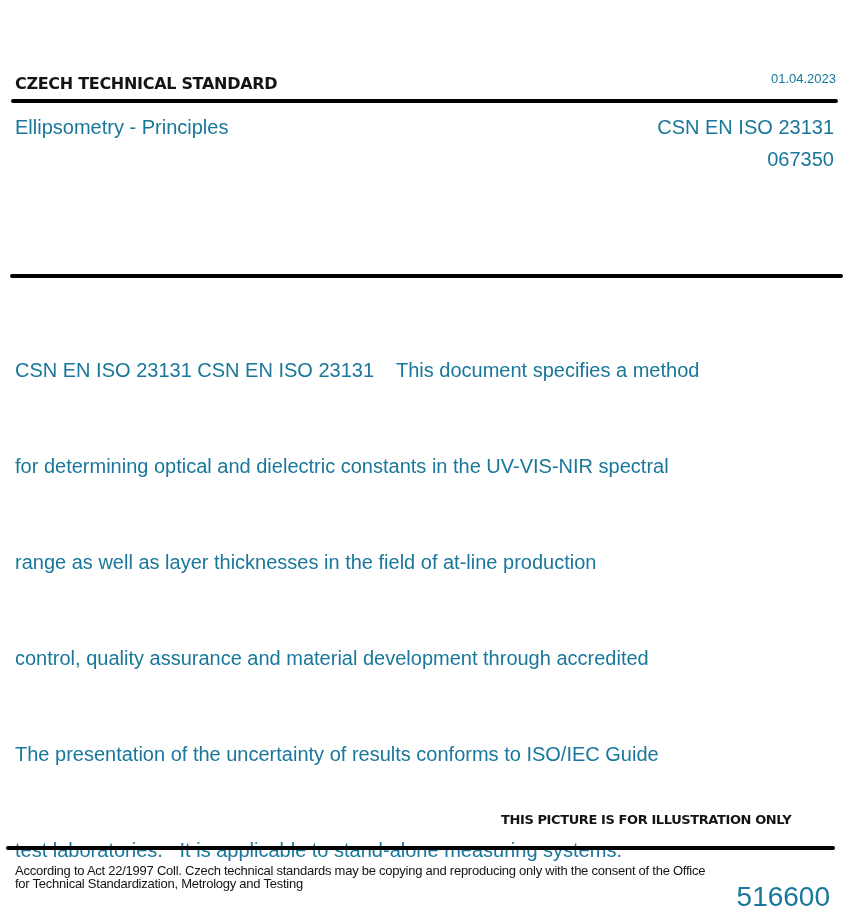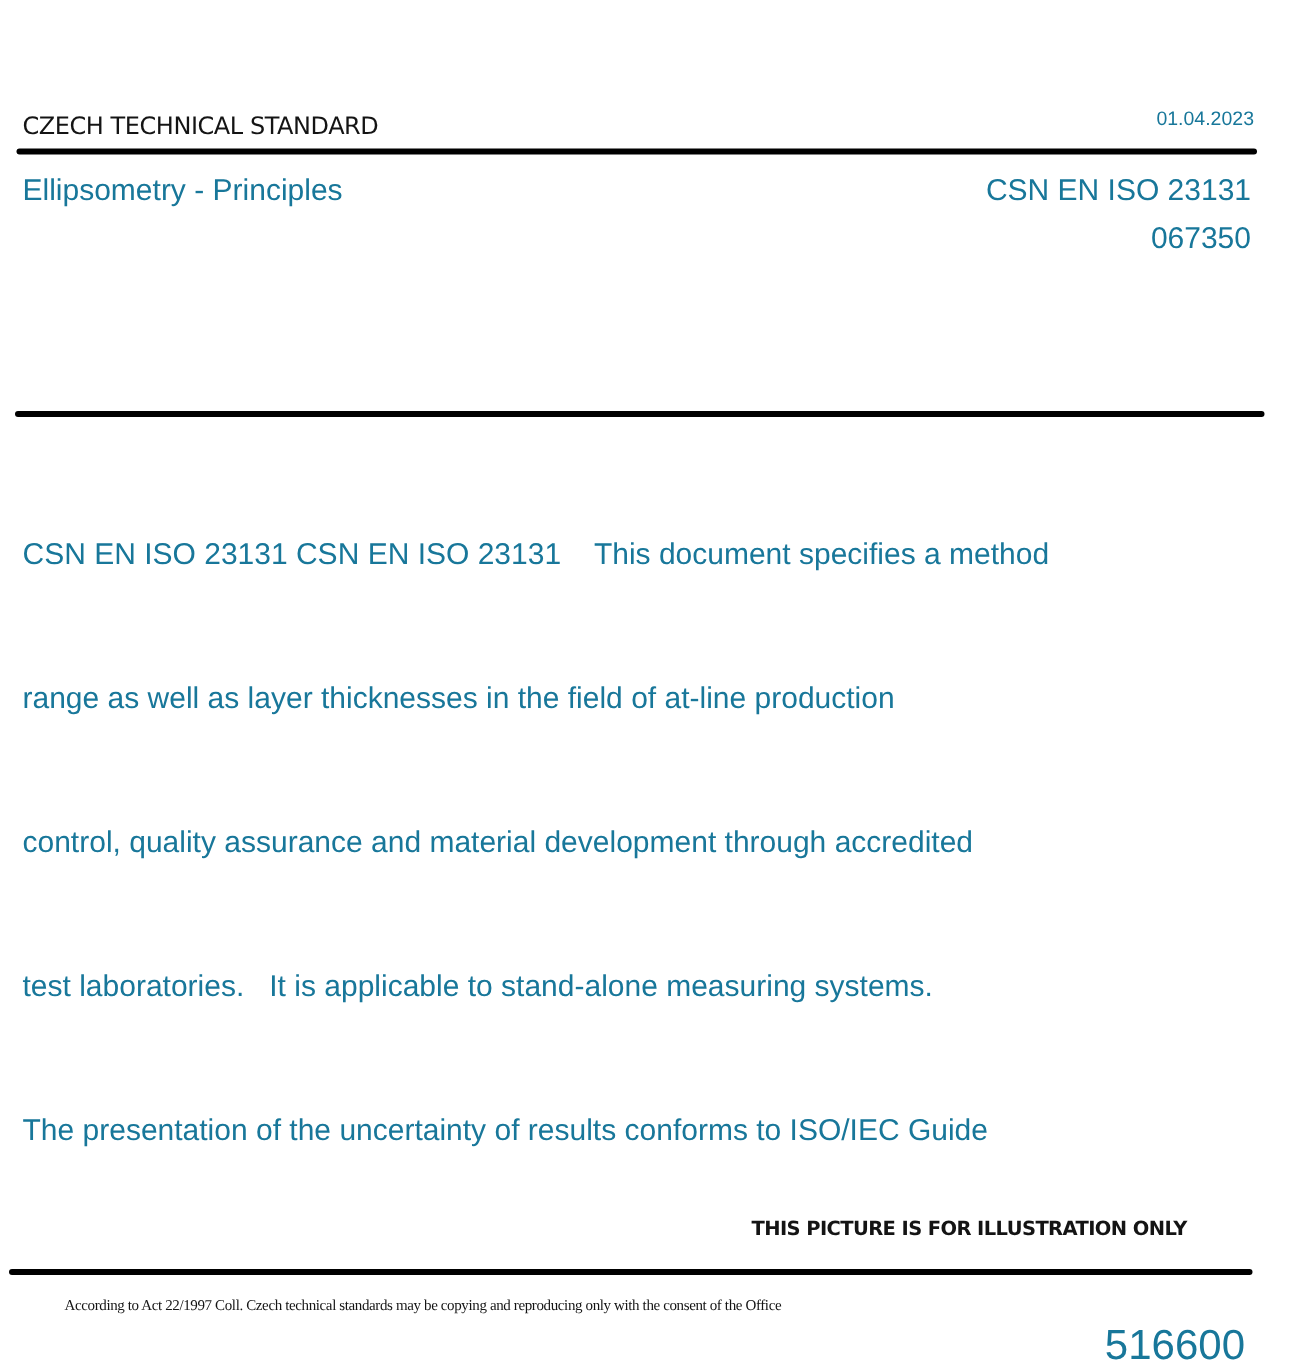--- a/index.html
+++ b/index.html
@@ -13,21 +13,21 @@
       position: relative;
       overflow: hidden;
       font-family: "Liberation Sans", sans-serif;
     }
     .abs { position: absolute; }
     .teal { color: #18779a; }
     .header-label {
       left: 15px;
       top: 74px;
       font-family: "DejaVu Sans", sans-serif;
-      font-weight: normal;
+      font-weight: bold;
       font-size: 16px;
       color: #141414;
       letter-spacing: -0.3px;
     }
     .date {
       right: 29px;
       top: 71px;
       font-size: 13px;
     }
     .rule {
@@ -70,26 +70,25 @@
       top: 812px;
       font-family: "DejaVu Sans", sans-serif;
       font-weight: bold;
       font-size: 13px;
       color: #141414;
       letter-spacing: -0.4px;
     }
     .legal {
       left: 15px;
       top: 864px;
-      font-family: Liberation Serif, serif;
-      font-size: 10px;
+      font-family: Liberation Sans, sans-serif;
+      font-size: 13px;
       line-height: 13px;
       color: #141414;
       letter-spacing: -0.25px;
-      margin-left: 28px;
     }
     .legal .line { display: block; white-space: pre; }
     .price-code {
       right: 35px;
       top: 881px;
       font-size: 28px;
     }
   </style>
 </head>
 <body>
@@ -100,29 +99,31 @@
 <div class="abs rule rule-top"></div>
 
 <div class="abs title teal">Ellipsometry - Principles</div>
 <div class="abs std-code teal">CSN EN ISO 23131</div>
 <div class="abs class-code teal">067350</div>
 
 <div class="abs rule rule-mid"></div>
 
 <div class="abs abstract teal">
   <span class="line">CSN EN ISO 23131 CSN EN ISO 23131    This document specifies a method</span>
+  <span class="line">for determining optical and dielectric constants in the UV-VIS-NIR spectral</span>
   <span class="line">range as well as layer thicknesses in the field of at-line production</span>
   <span class="line">control, quality assurance and material development through accredited</span>
+  <span class="line">The presentation of the uncertainty of results conforms to ISO/IEC Guide</span>
   <span class="line">test laboratories.   It is applicable to stand-alone measuring systems.</span>
-  <span class="line">The presentation of the uncertainty of results conforms to ISO/IEC Guide</span>
   
   
 </div>
 
 <div class="abs illustration">THIS PICTURE IS FOR ILLUSTRATION ONLY</div>
 
 <div class="abs rule rule-bot"></div>
 
 <div class="abs legal">
   <span class="line">According to Act 22/1997 Coll. Czech technical standards may be copying and reproducing only with the consent of the Office</span>
+  <span class="line">for Technical Standardization, Metrology and Testing</span>
 </div>
 
 <div class="abs price-code teal">516600</div>
 
 </body></html>

